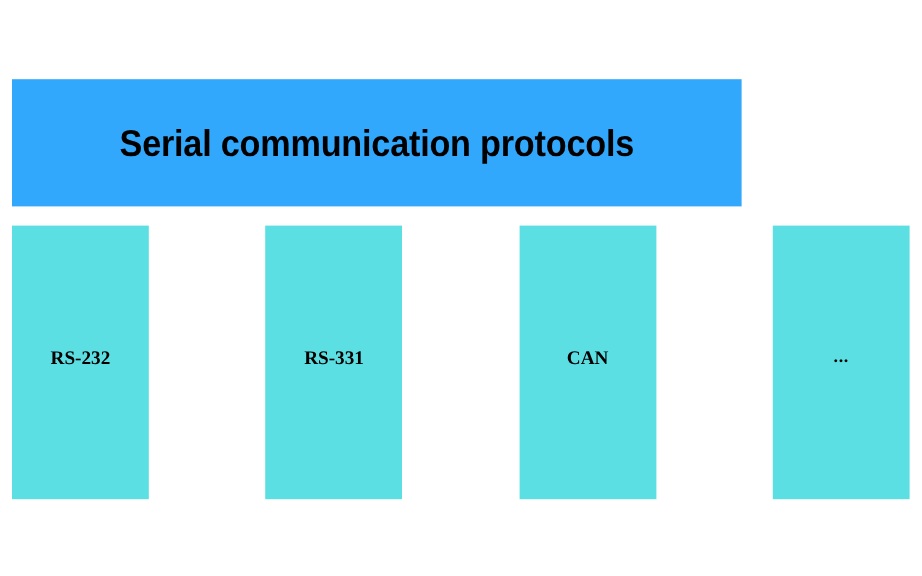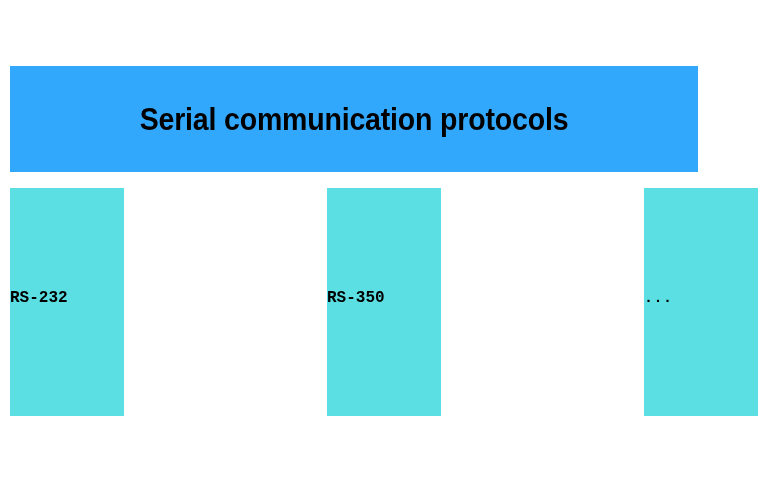--- a/index.html
+++ b/index.html
@@ -23,21 +23,21 @@
     width: 768px;
     height: 480px;
     background: #ffffff;
   }
 
   
   .banner {
     position: absolute;
     left: 10px;
     top: 66px;
-    width: 688px;
+    width: 608px;
     height: 106px;
     background: #32A8FC;
     display: flex;
     align-items: center;
     justify-content: center;
     box-sizing: border-box;
   }
   .banner-title {
     color: #000000;
     font-family: "Liberation Sans", sans-serif;
@@ -68,23 +68,23 @@
     background: #5CDFE3;
     position: relative;
     box-sizing: border-box;
     flex: 0 0 114px;
   }
   .protocol-label {
     position: absolute;
     left: 0;
     right: 0;
     top: 101px;
-    text-align: left;
+    text-align: center;
     color: #000000;
-    font-family: Liberation Mono, monospace;
+    font-family: Liberation Serif, serif;
     font-weight: bold;
     font-size: 16px;
     line-height: 19px;
     white-space: nowrap;
   }
   .protocol-label.ellipsis {
     font-size: 15px;
     letter-spacing: 0.5px;
   }
 </style>
@@ -97,25 +97,28 @@
     <div class="banner-title">Serial communication protocols</div>
   </div>
 
   <div class="boxes-row">
 
     <div class="protocol-box">
       <div class="protocol-label">RS-232</div>
     </div>
 
     <div class="protocol-box">
-      <div class="protocol-label">RS-350</div>
+      <div class="protocol-label">RS-331</div>
     </div>
 
 
 
+    <div class="protocol-box">
+      <div class="protocol-label">CAN</div>
+    </div>
 
     <div class="protocol-box">
       <div class="protocol-label ellipsis">...</div>
     </div>
 
   </div>
 
 </div>
 
 </body></html>

